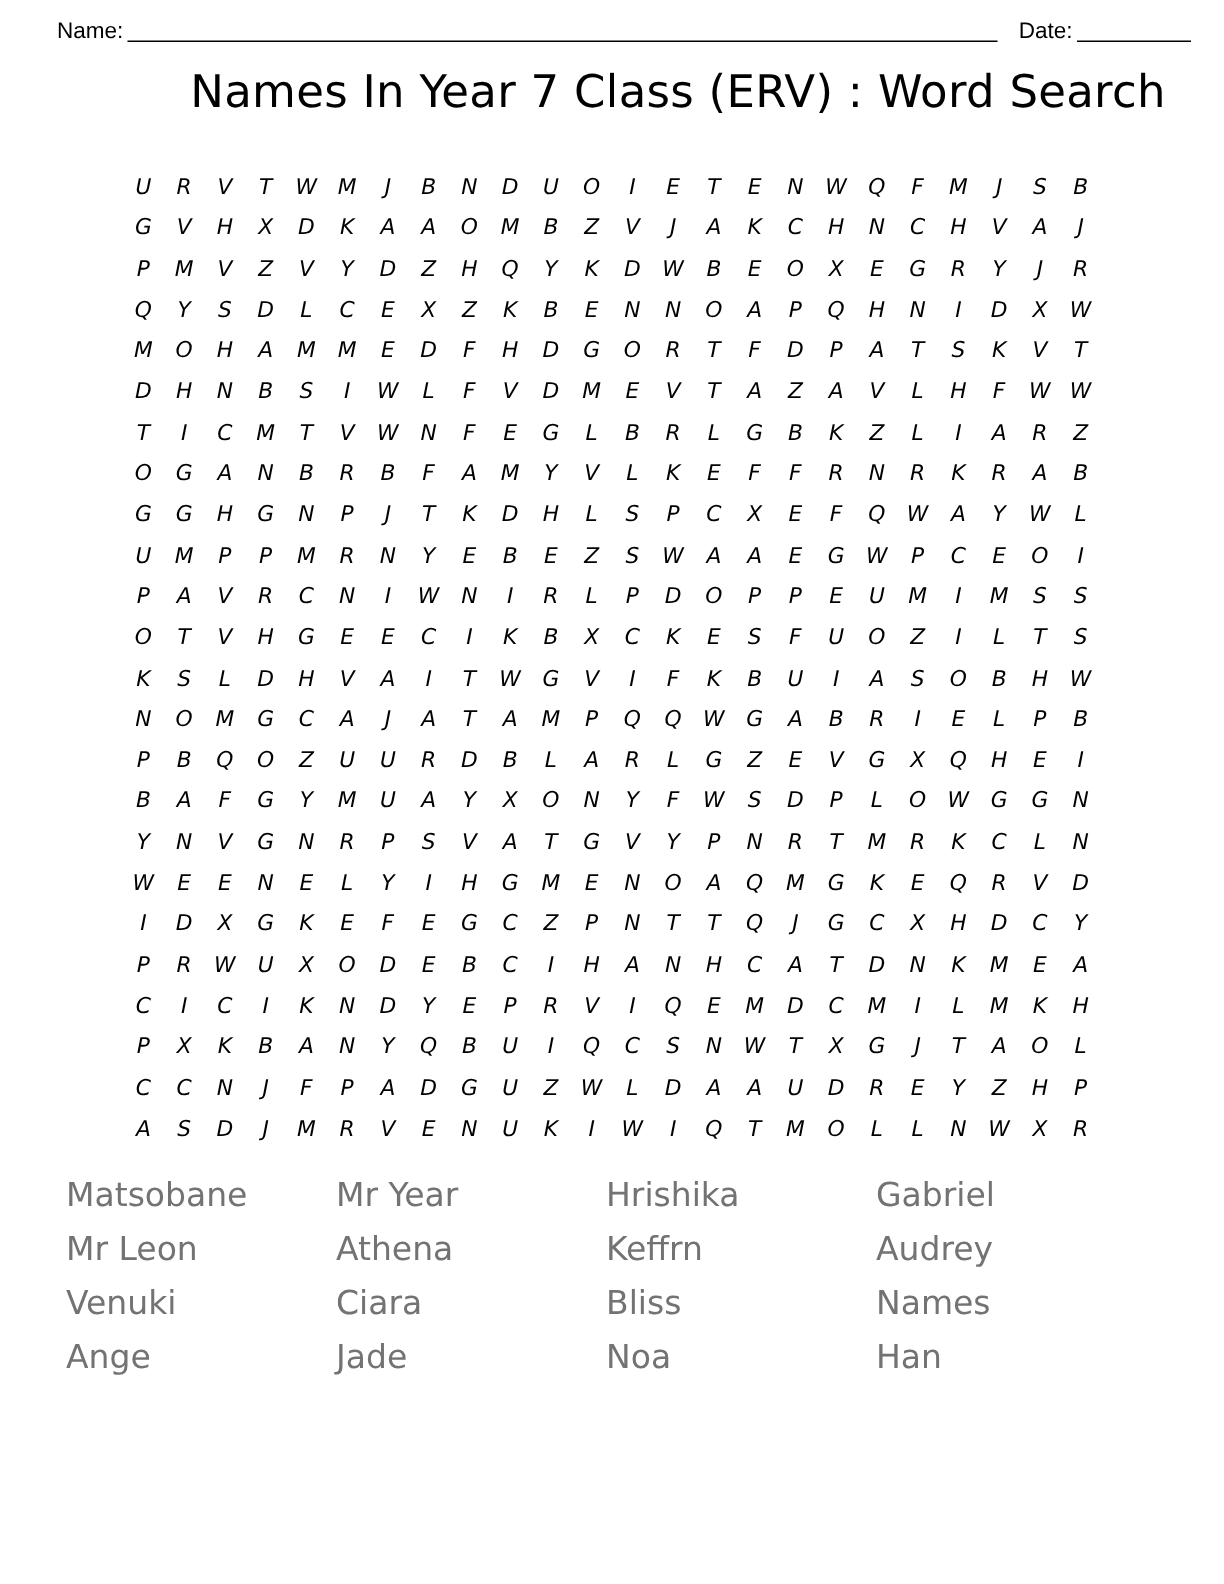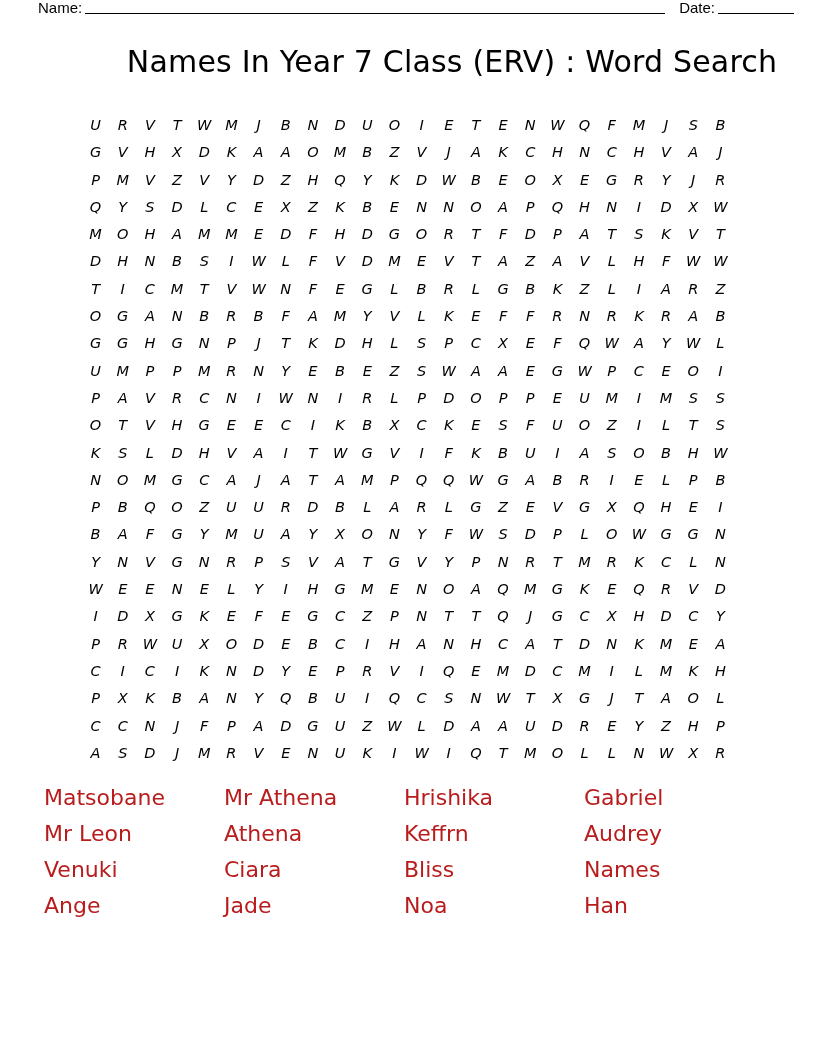--- a/index.html
+++ b/index.html
@@ -17,21 +17,21 @@
   }
 
   
   #header-row {
     position: absolute;
     top: 0px;
     left: 0px;
     width: 816px;
     height: 42px;
     display: flex;
-    align-items: flex-start;
+    align-items: center;
     padding: 0 22px 0 38px;
     box-sizing: border-box;
   }
   .header-label {
     font-family: "Liberation Sans", sans-serif;
     font-size: 15px;
     line-height: 16px;
     white-space: nowrap;
     padding-bottom: 1px;
   }
@@ -88,21 +88,21 @@
     width: 730px;
     display: grid;
     grid-template-columns: 180px 180px 180px 180px;
     row-gap: 0px;
   }
   .word-item {
     font-family: "DejaVu Sans", sans-serif;
     font-size: 22px;
     line-height: 36px;
     height: 36px;
-    color: #b91c1c;
+    color: #737373;
     white-space: nowrap;
   }
   .word-item.empty { visibility: hidden; }
 </style>
 </head>
 <body>
 
 <div id="header-row">
   <span class="header-label">Name:</span>
   <span class="header-rule" id="name-rule"></span>
@@ -686,21 +686,21 @@
     <div class="grid-cell">L</div>
     <div class="grid-cell">L</div>
     <div class="grid-cell">N</div>
     <div class="grid-cell">W</div>
     <div class="grid-cell">X</div>
     <div class="grid-cell">R</div>
   </div>
 
 <div id="word-list">
     <div class="word-item">Matsobane</div>
-    <div class="word-item">Mr Athena</div>
+    <div class="word-item">Mr Year</div>
     <div class="word-item">Hrishika</div>
     <div class="word-item">Gabriel</div>
     <div class="word-item">Mr Leon</div>
     <div class="word-item">Athena</div>
     <div class="word-item">Keffrn</div>
     <div class="word-item">Audrey</div>
     <div class="word-item">Venuki</div>
     <div class="word-item">Ciara</div>
     <div class="word-item">Bliss</div>
     <div class="word-item">Names</div>

